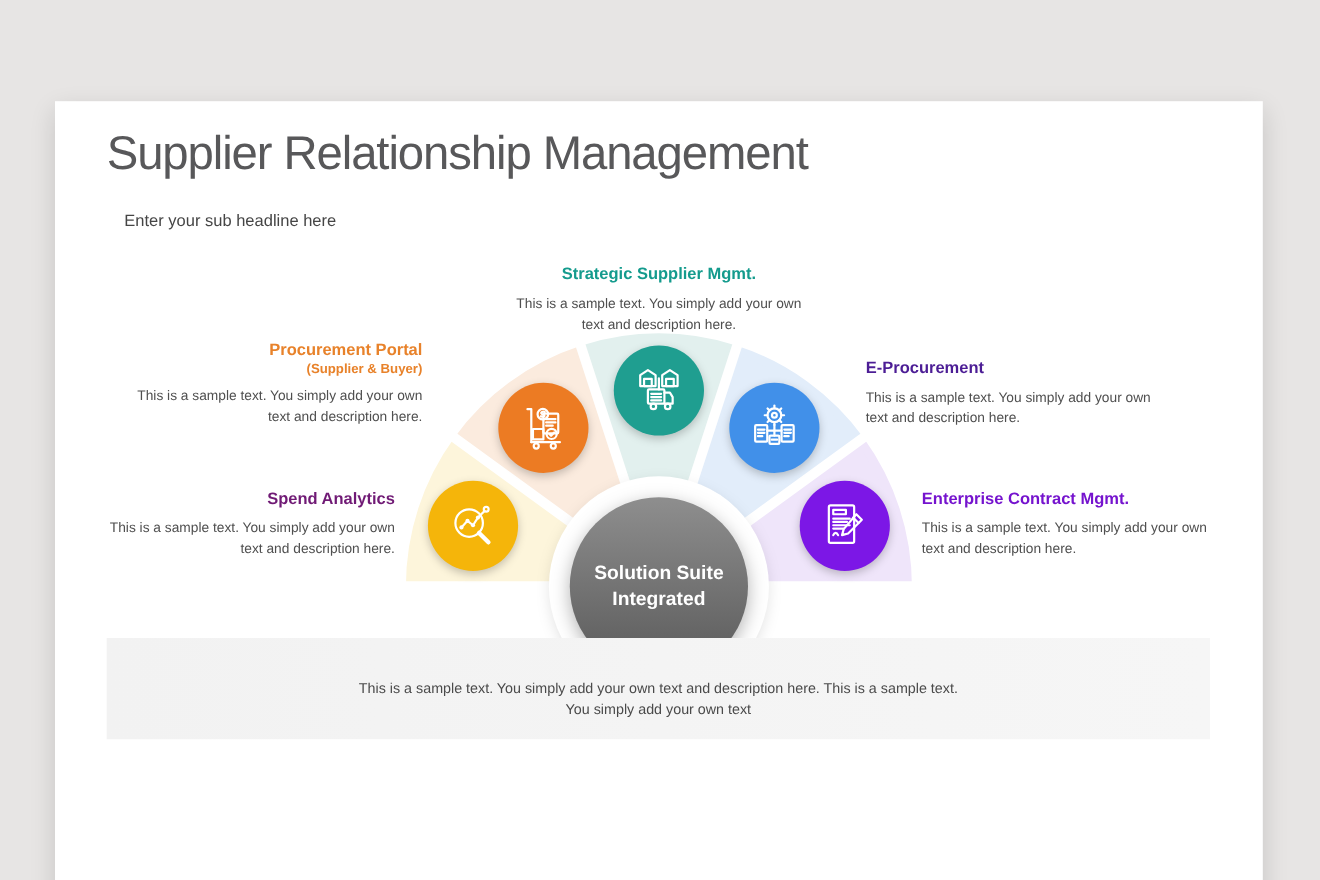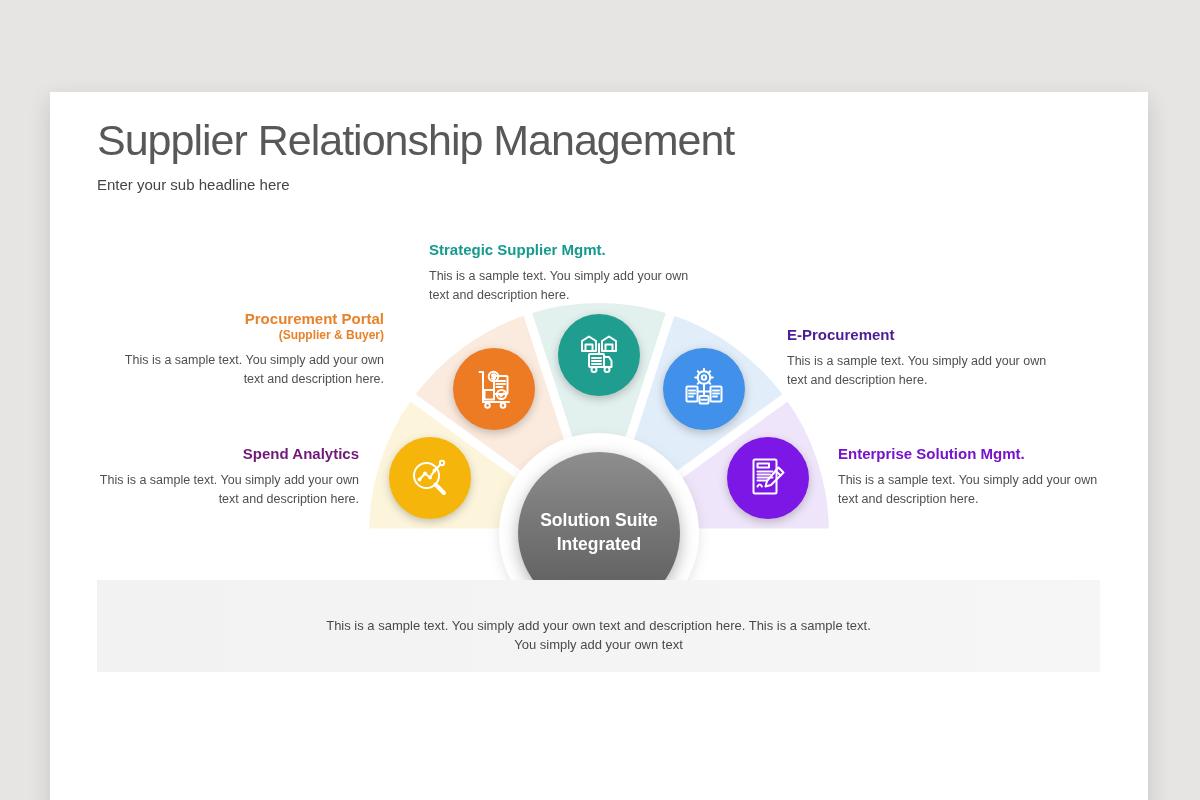--- a/index.html
+++ b/index.html
@@ -12,41 +12,41 @@
   .slide{
     position:absolute;left:50px;top:92px;width:1098px;height:750px;
     background:#ffffff;
     box-shadow:0 8px 22px rgba(0,0,0,0.14);
   }
   .page-title{
     position:absolute;left:47px;top:24px;margin:0;
     font-size:43px;font-weight:400;letter-spacing:-1px;color:#58585a;
   }
   .page-subtitle{
-    position:absolute;left:47px;top:84px;margin:0;
+    position:absolute;left:47px;top:84px;margin:16px;
     font-size:15px;font-weight:400;color:#454545;
   }
   .diagram-svg{position:absolute;left:0;top:0;width:1098px;height:618px;}
   .wedge{stroke-width:8;stroke-linejoin:round;}
   .chip{filter:drop-shadow(0 3px 4px rgba(0,0,0,0.22));}
   .icon{stroke:#ffffff;stroke-width:2;fill:none;stroke-linecap:round;stroke-linejoin:round;}
   .icon .fillw{fill:#ffffff;stroke:none;}
   .white-hub{filter:drop-shadow(0 4px 6px rgba(0,0,0,0.10));}
   .center-circle{filter:drop-shadow(0 5px 8px rgba(0,0,0,0.30));}
   .center-label{
     position:absolute;left:449px;top:416px;width:200px;
     text-align:center;color:#ffffff;font-weight:700;
     font-size:17.5px;line-height:24px;
   }
   .seg-block{position:absolute;}
   .seg-title{font-size:15px;font-weight:700;line-height:19px;}
   .seg-sub{font-size:12px;font-weight:700;line-height:15px;}
   .seg-desc{font-size:12.5px;line-height:18.5px;color:#4f4f4f;margin-top:8px;}
   .align-right{text-align:right;}
-  .align-center{text-align:left;}
+  .align-center{text-align:center;}
   #seg-strategic{left:379px;top:148px;width:340px;}
   #seg-procurement{right:764px;top:217px;width:300px;}
   #seg-eprocurement{left:737px;top:233px;width:300px;}
   #seg-spend{right:789px;top:352px;width:300px;}
   #seg-contract{left:788px;top:352px;width:300px;}
   .footer-band{
     position:absolute;left:47px;top:488px;width:1003px;height:92px;
     background:linear-gradient(90deg,#f2f2f2,#f6f6f6);
   }
   .footer-text{
@@ -217,21 +217,21 @@
 
   <div id="seg-spend" class="seg-block align-right">
     <div class="seg-title" style="color: #701a75;">Spend Analytics</div>
     <div class="seg-desc">
       <div>This is a sample text. You simply add your own</div>
       <div>text and description here.</div>
     </div>
   </div>
 
   <div id="seg-contract" class="seg-block">
-    <div class="seg-title" style="color: rgb(117, 19, 206);">Enterprise Solution Mgmt.</div>
+    <div class="seg-title" style="color: rgb(117, 19, 206);">Enterprise Contract Mgmt.</div>
     <div class="seg-desc">
       <div>This is a sample text. You simply add your own</div>
       <div>text and description here.</div>
     </div>
   </div>
 
   <div class="footer-band"></div>
   <div class="footer-text">
     <div>This is a sample text. You simply add your own text and description here. This is a sample text.</div>
     <div>You simply add your own text</div>

